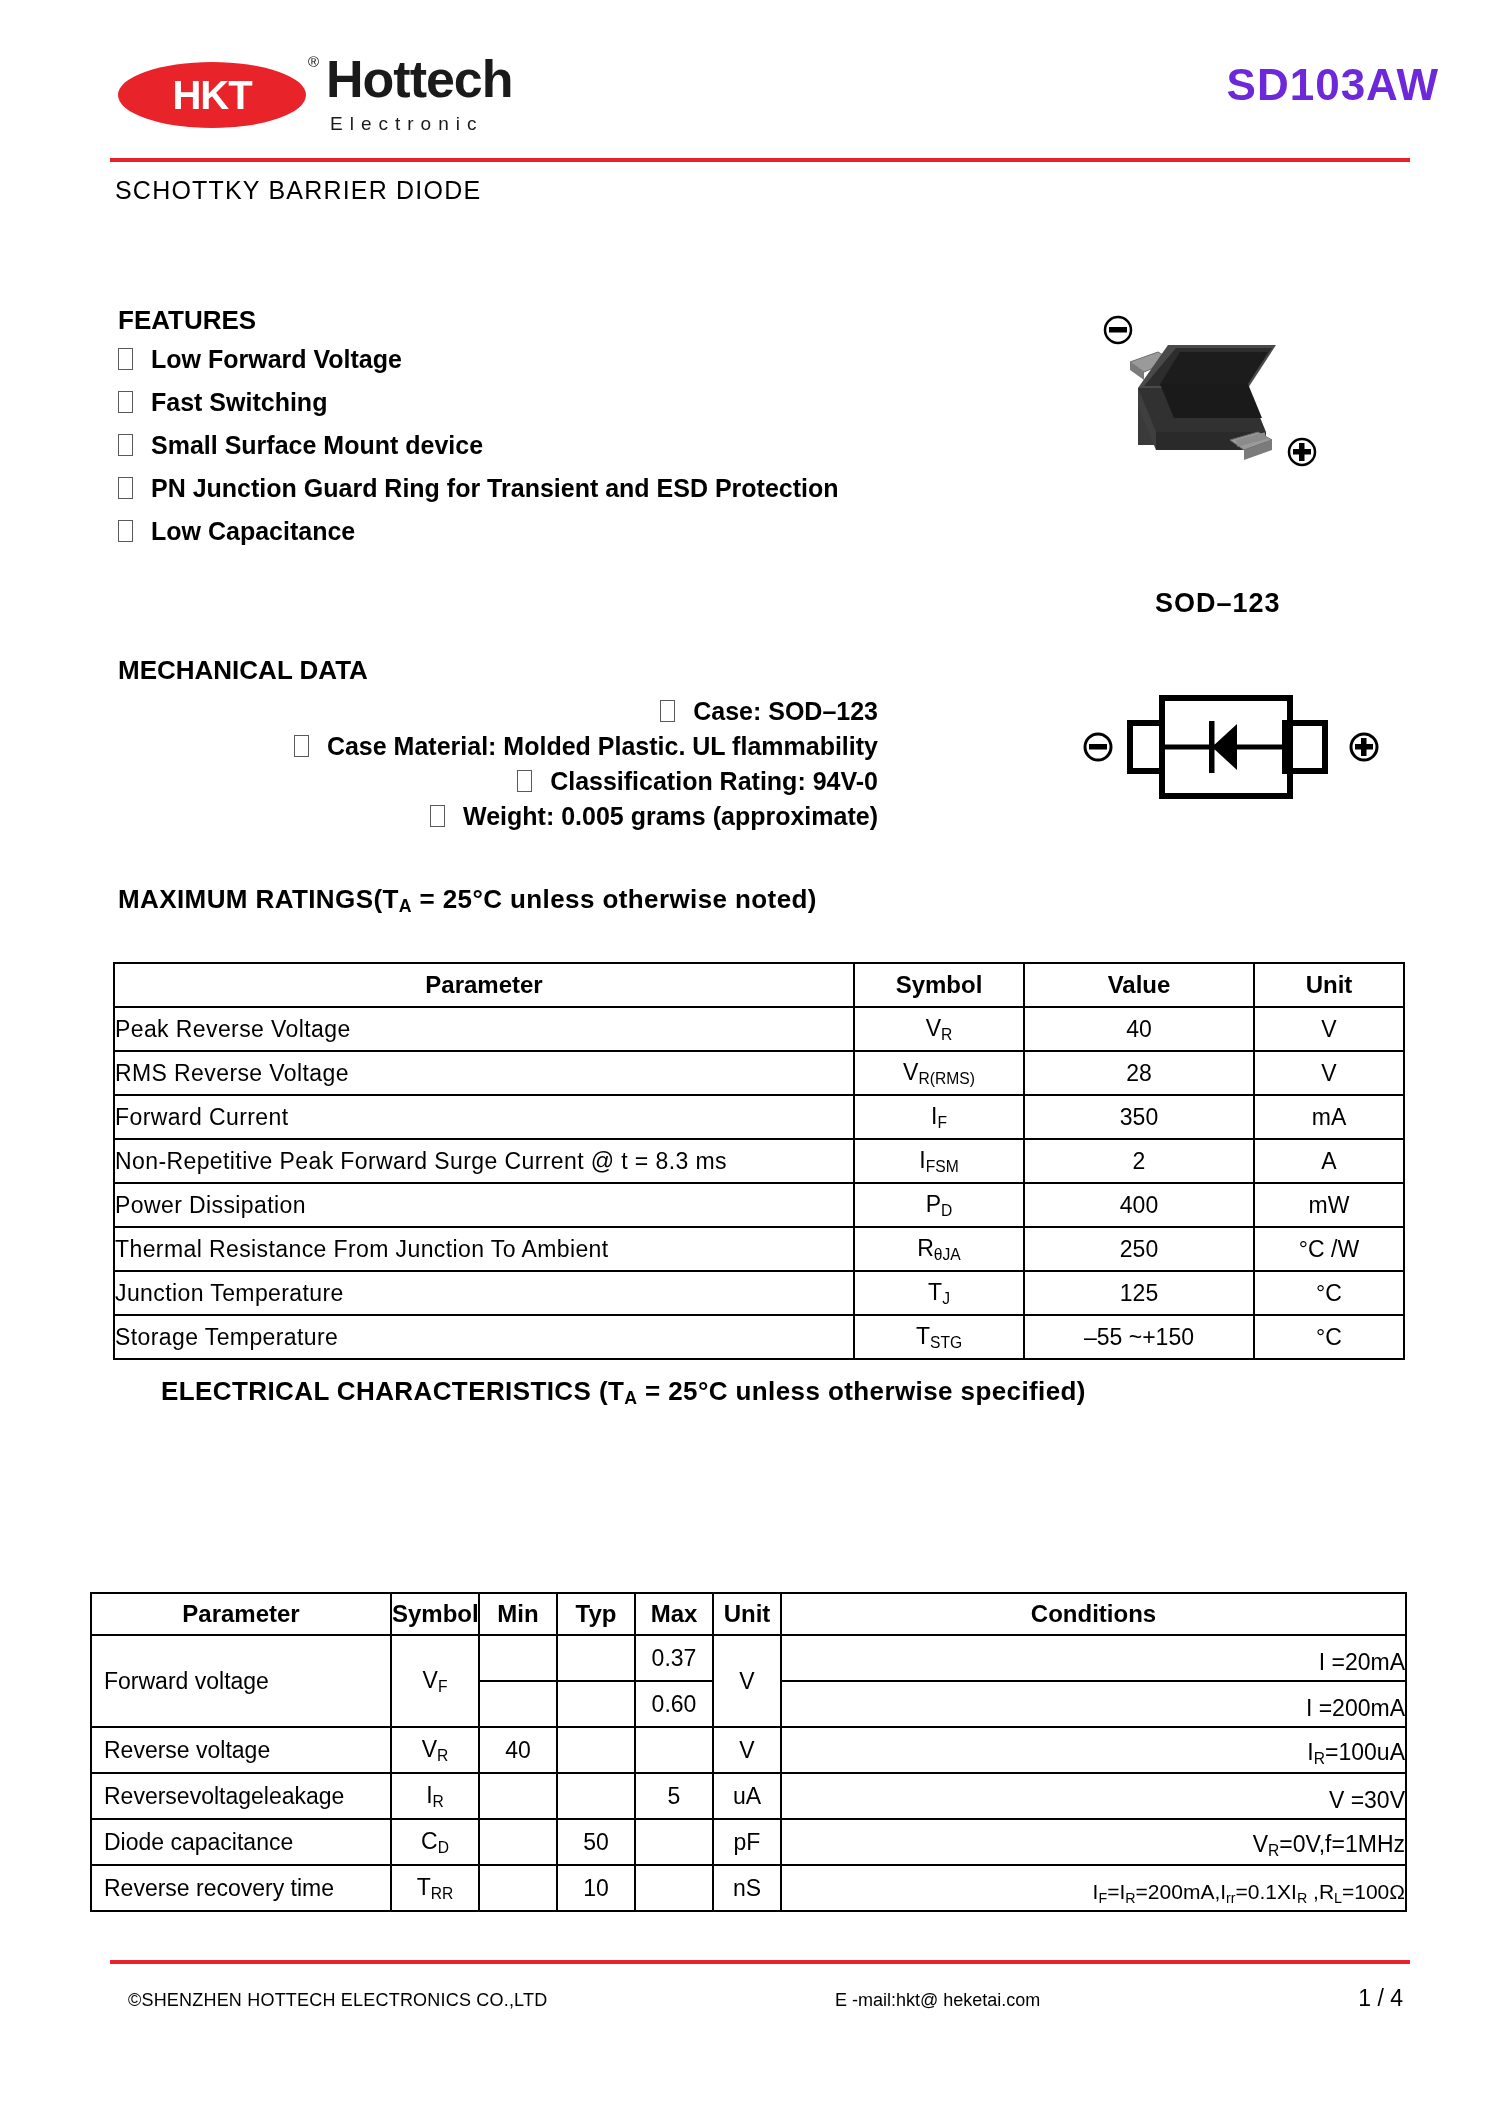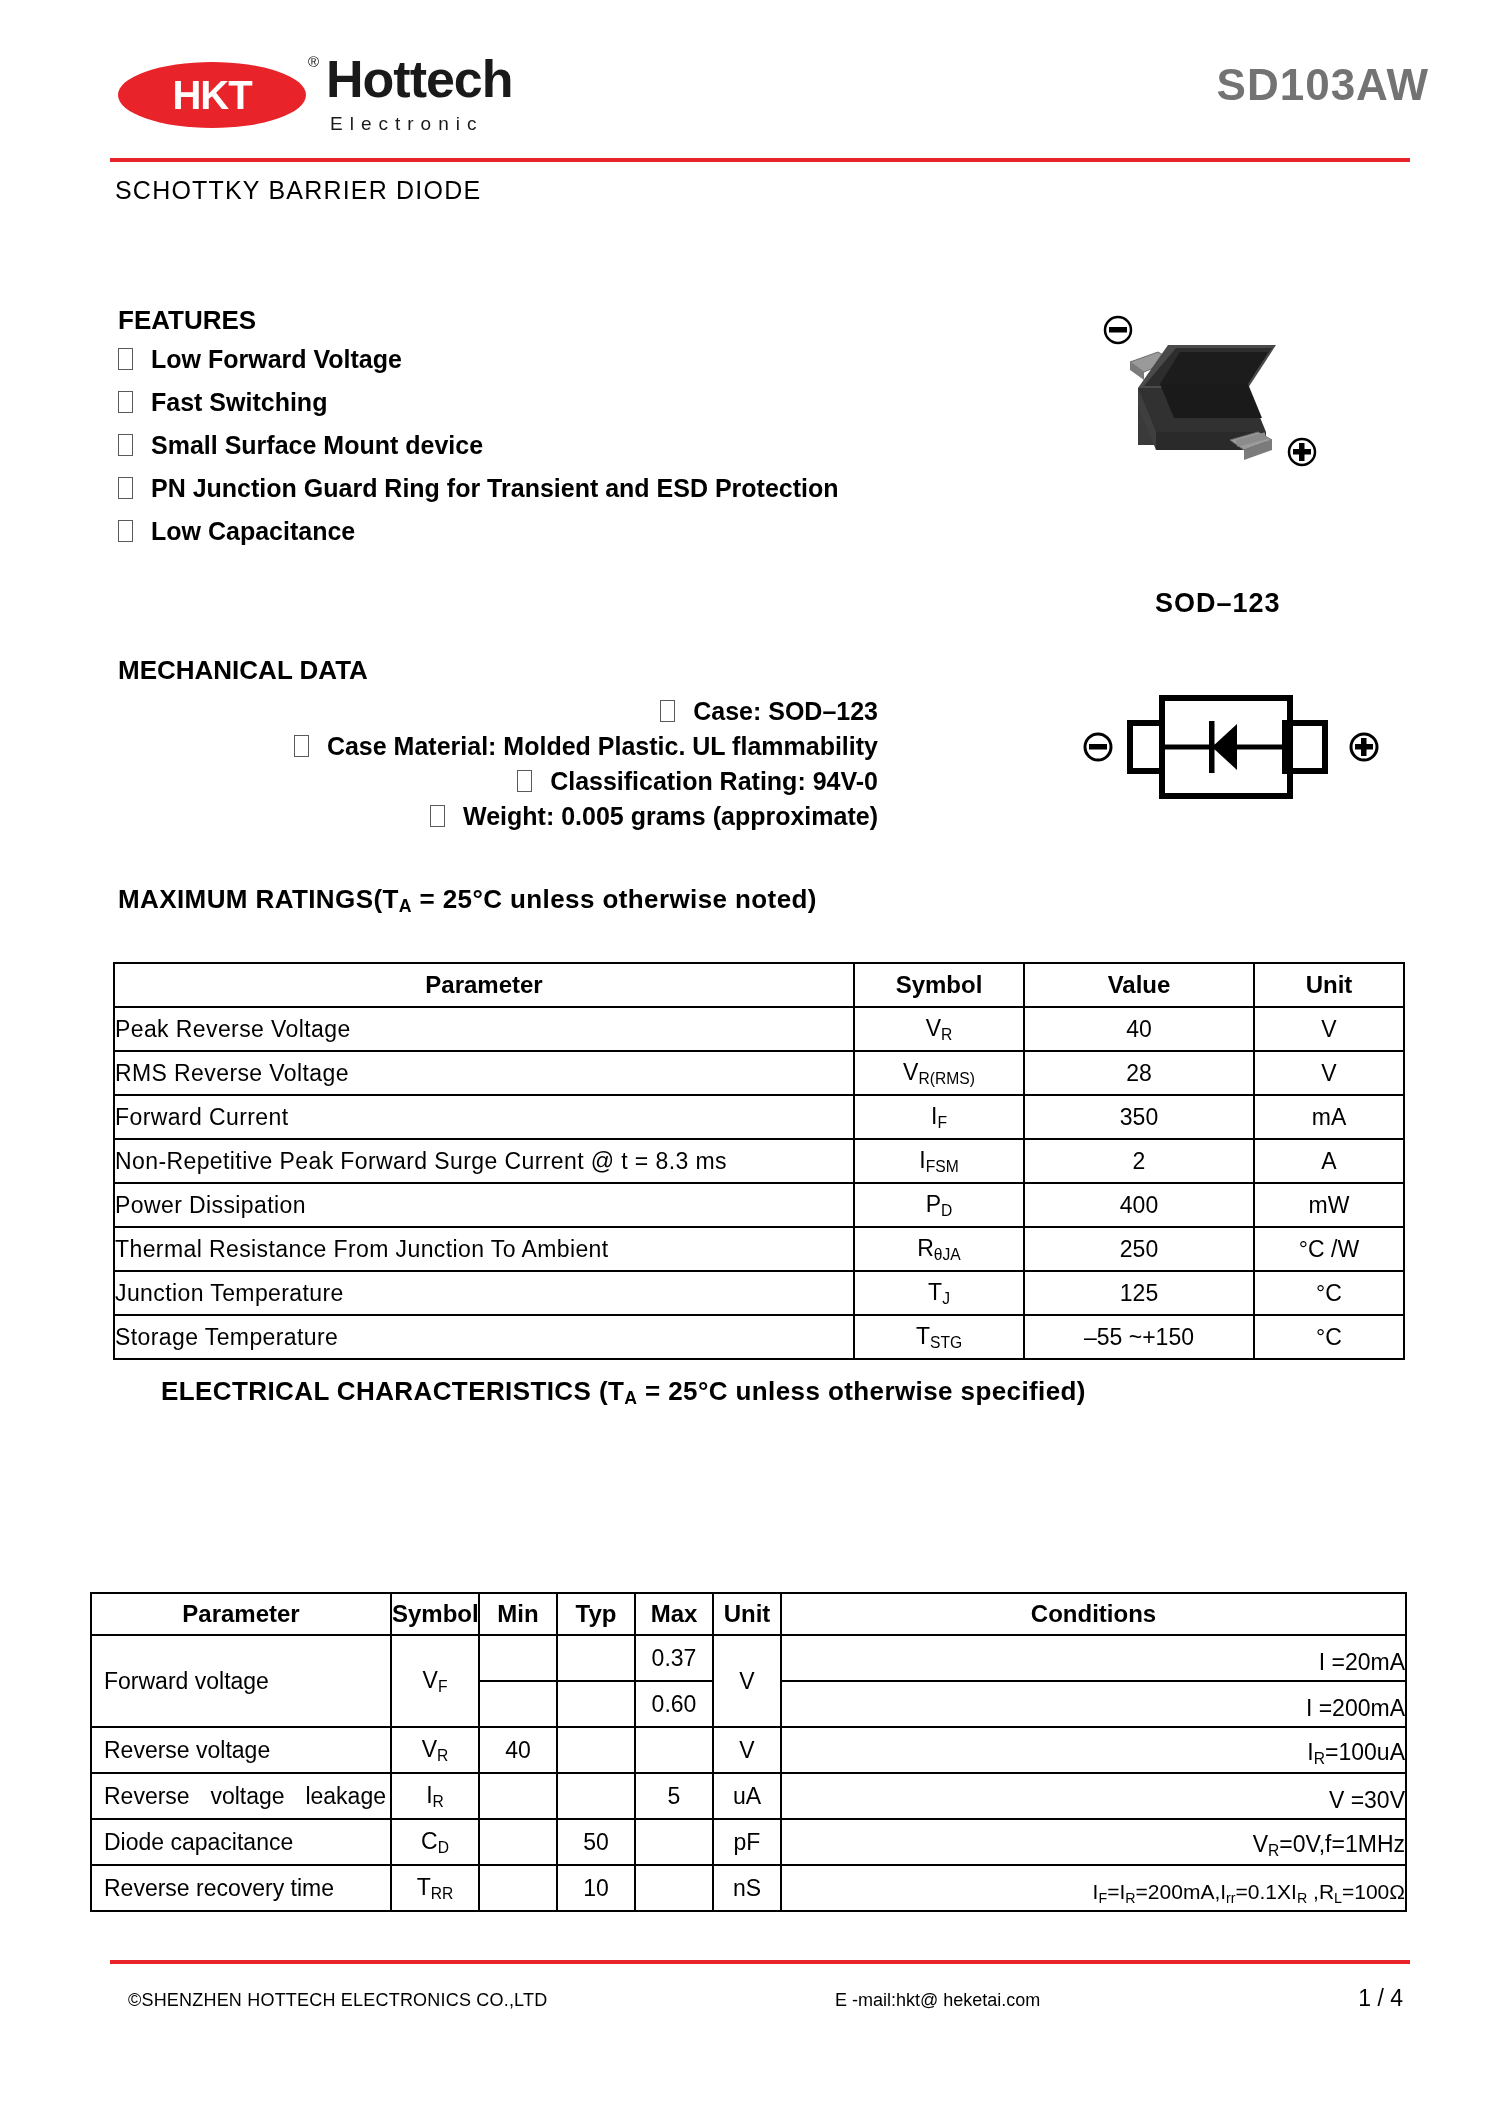--- a/index.html
+++ b/index.html
@@ -79,26 +79,26 @@
     position: absolute;
     left: 212px;
     top: 68px;
     font-size: 19px;
     letter-spacing: 7px;
     color: #1a1a1a;
     font-family: "Liberation Sans", sans-serif;
   }
   .part-number {
     position: absolute;
-    right: 58px;
+    right: 48px;
     top: 60px;
     font-size: 44px;
     font-weight: bold;
     letter-spacing: 1px;
-    color: #737373;
+    color: #6d28d9;
   }
   .rule-top {
     position: absolute;
     left: 110px;
     top: 158px;
     width: 1300px;
     height: 4px;
     background: #e8242a;
   }
   .subtitle {
@@ -221,21 +221,21 @@
     left: 90px;
     top: 1592px;
     width: 1315px;
   }
   #elec-table th { height: 40px; }
   #elec-table td { height: 40px; }
   #elec-table td.pname { text-align: left; padding-left: 12px; }
   #elec-table td.ctr { text-align: center; }
   #elec-table td.cond { text-align: right; padding-left: 12px; vertical-align: bottom; padding-bottom: 4px; }
   #elec-table td.spread { letter-spacing: 0; }
-  .rvl { display: flex; justify-content: space-between; padding-right: 4px; }
+  .rvl { display: flex; justify-content: flex-start; padding-right: 4px; }
 
   
   .rule-bottom {
     position: absolute;
     left: 110px;
     top: 1960px;
     width: 1300px;
     height: 4px;
     background: #e8242a;
   }

